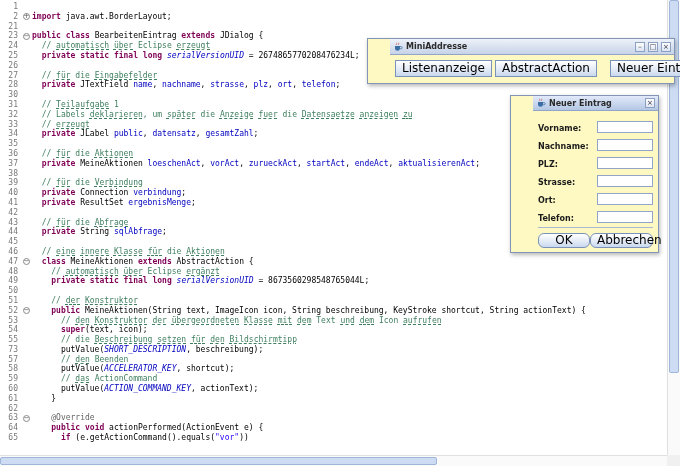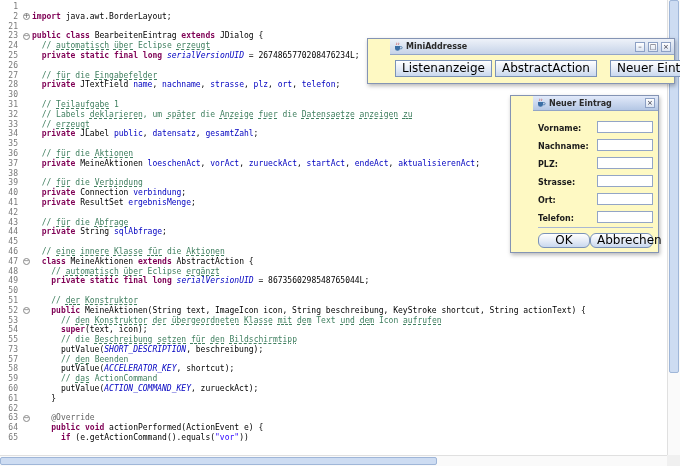--- a/index.html
+++ b/index.html
@@ -272,21 +272,21 @@
           <div class="code-text"><span class="sg-pln">      putValue(</span><span class="sg-sfld">ACCELERATOR_KEY</span><span class="sg-pln">, shortcut);</span></div>
         </div>
         <div class="code-row">
           <div class="gutter-num">59</div>
           <div class="gutter-fold"></div>
           <div class="code-text"><span class="sg-pln">      </span><span class="sg-com">// </span><span class="sg-comu">das</span><span class="sg-com"> ActionCommand</span></div>
         </div>
         <div class="code-row">
           <div class="gutter-num">60</div>
           <div class="gutter-fold"></div>
-          <div class="code-text"><span class="sg-pln">      putValue(</span><span class="sg-sfld">ACTION_COMMAND_KEY</span><span class="sg-pln">, zurueckAct);</span></div>
+          <div class="code-text"><span class="sg-pln">      putValue(</span><span class="sg-sfld">ACTION_COMMAND_KEY</span><span class="sg-pln">, actionText);</span></div>
         </div>
         <div class="code-row">
           <div class="gutter-num">61</div>
           <div class="gutter-fold"></div>
           <div class="code-text"><span class="sg-pln">    }</span></div>
         </div>
         <div class="code-row">
           <div class="gutter-num">62</div>
           <div class="gutter-fold"></div>
           <div class="code-text"></div>

